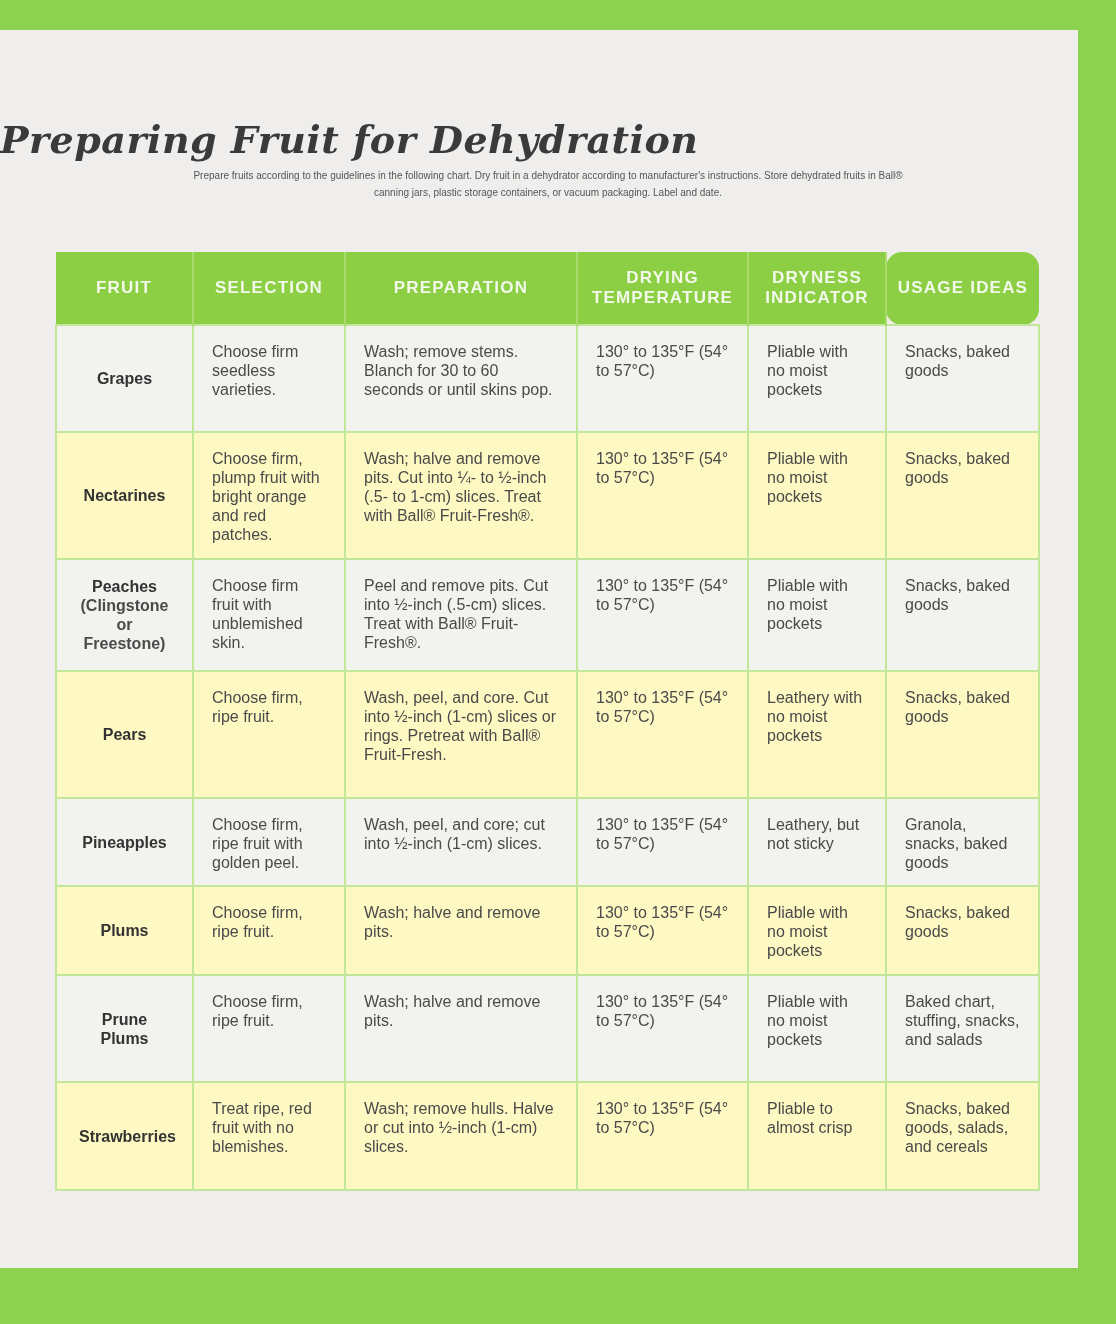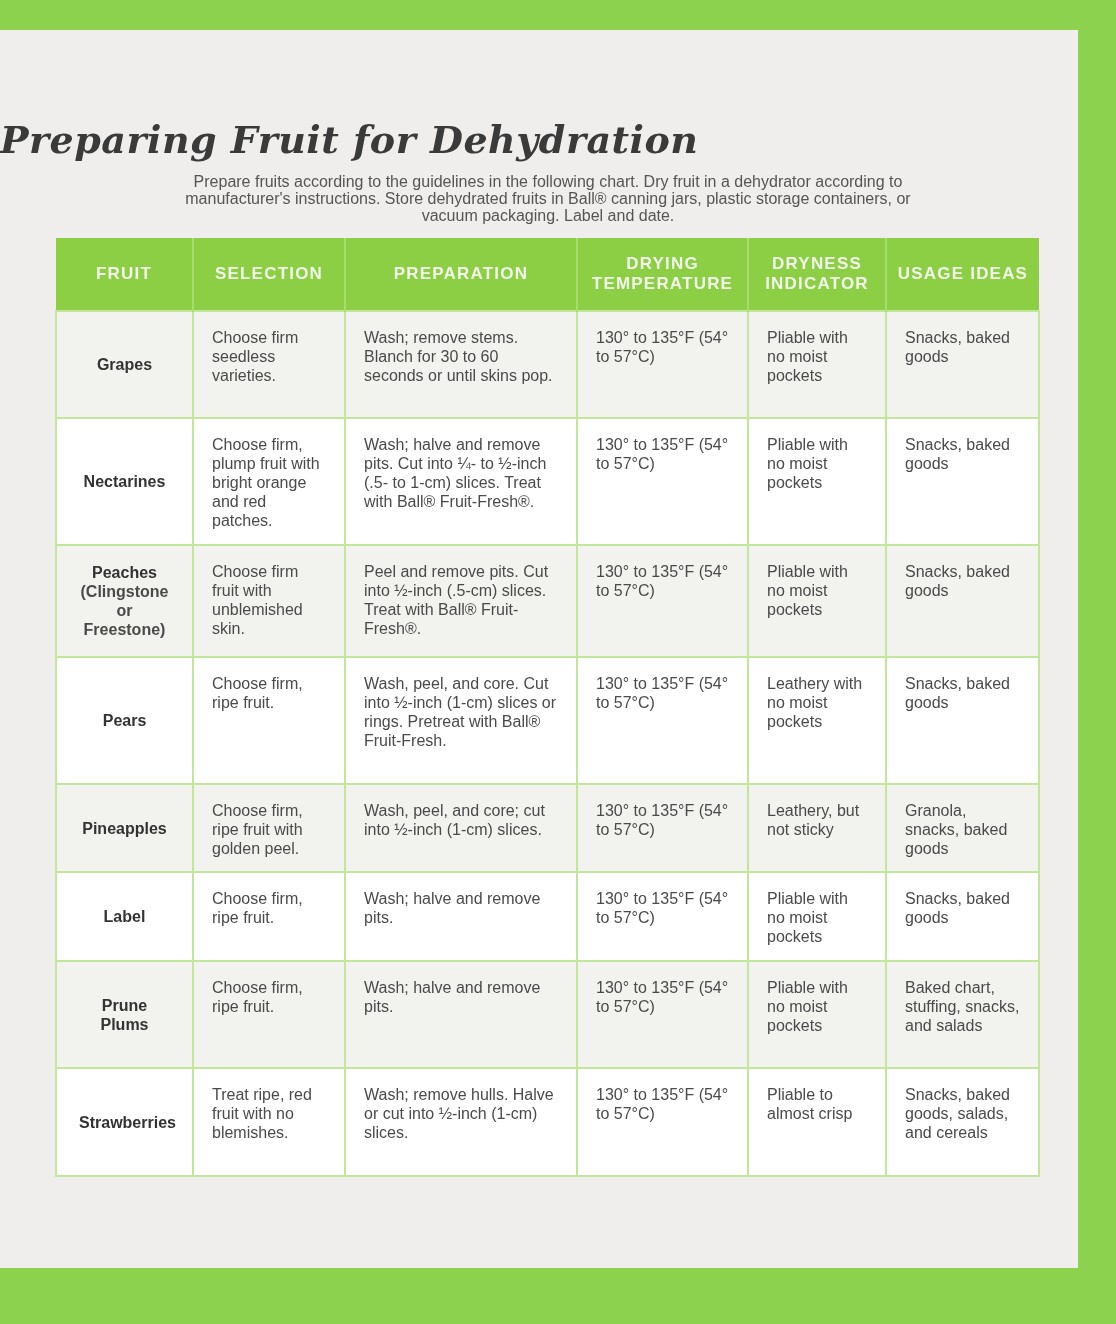--- a/index.html
+++ b/index.html
@@ -12,45 +12,45 @@
     position:absolute; left:0; top:30px; width:1078px; height:1238px;
     background:#efeeec;
   }
   .title {
     position:absolute; left:0; top:92px; width:1096px; text-align:left;
     font-family:"DejaVu Serif", serif; font-style:italic;
     font-size:38px; color:#3a3a3a; letter-spacing:0.5px;
   }
   .intro {
     position:absolute; left:180px; top:157px; width:736px; text-align:center;
-    font-size:16px; line-height:17px; color:#555;
+    font-size:10px; line-height:17px; color:#555;
   }
   table.chart {
-    position:absolute; left:55px; top:238px; width:983px;
+    position:absolute; left:55px; top:252px; width:983px;
     border-collapse:collapse; table-layout:fixed;
   }
   table.chart th {
     background:#8ccf45; color:#f2f8ea; font-weight:bold;
     font-size:17px; letter-spacing:1.2px; line-height:20px;
     height:72px; border-right:2px solid #a9dc6e; padding:0 4px;
     text-align:center; vertical-align:middle;
   }
-  table.chart th:last-child { border-right:none; }
+  table.chart th:last-child { border-right:none;border-radius:16px; }
   table.chart td {
     border:2px solid #c3e79a; vertical-align:top;
     font-size:16px; line-height:19px; color:#4a4a4a;
     padding:16px 18px 8px 18px;
   }
   table.chart td.fruit {
     text-align:center; vertical-align:middle; font-weight:bold; color:#333;
     padding:8px 22px;
   }
   table.chart td.fruit .sub { font-weight:bold; color:#4a4a4a; display:block; }
   tr.odd td { background:#f2f2ef; }
-  tr.even td { background:#ffffff; }
+  tr.even td { background:#fef9c3; }
 </style>
 </head>
 <body>
 
 <div class="paper">
 </div>
 
 <h1 class="title">Preparing Fruit for Dehydration</h1>
 <p class="intro">Prepare fruits according to the guidelines in the following chart. Dry fruit in a dehydrator according to manufacturer's instructions. Store dehydrated fruits in Ball® canning jars, plastic storage containers, or vacuum packaging. Label and date.</p>
 
@@ -108,21 +108,21 @@
       </tr>
       <tr class="odd" style="height: 88px;">
         <td class="fruit"><span>Pineapples</span></td>
         <td>Choose firm, ripe fruit with golden peel.</td>
         <td>Wash, peel, and core; cut into ½-inch (1-cm) slices.</td>
         <td>130° to 135°F (54° to 57°C)</td>
         <td>Leathery, but not sticky</td>
         <td>Granola, snacks, baked goods</td>
       </tr>
       <tr class="even" style="height: 89px;">
-        <td class="fruit"><span>Label</span></td>
+        <td class="fruit"><span>Plums</span></td>
         <td>Choose firm, ripe fruit.</td>
         <td>Wash; halve and remove pits.</td>
         <td>130° to 135°F (54° to 57°C)</td>
         <td>Pliable with no moist pockets</td>
         <td>Snacks, baked goods</td>
       </tr>
       <tr class="odd" style="height: 107px;">
         <td class="fruit"><span>Prune Plums</span></td>
         <td>Choose firm, ripe fruit.</td>
         <td>Wash; halve and remove pits.</td>

